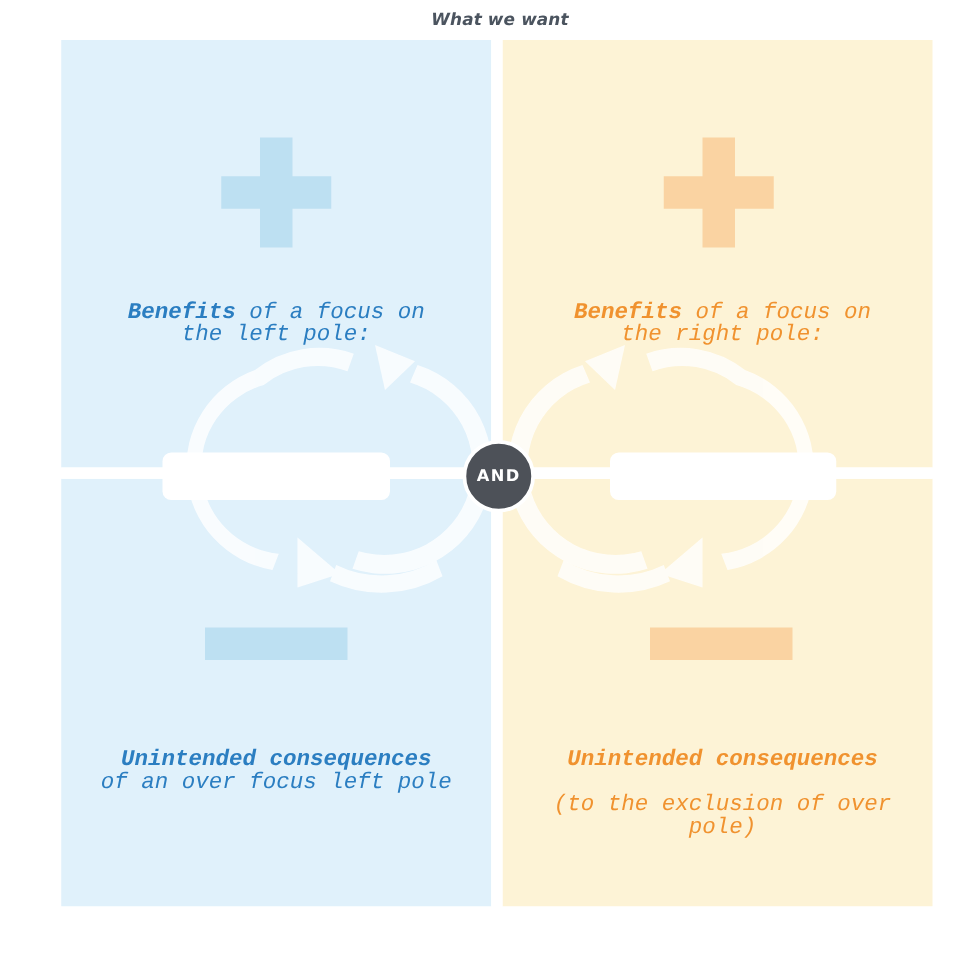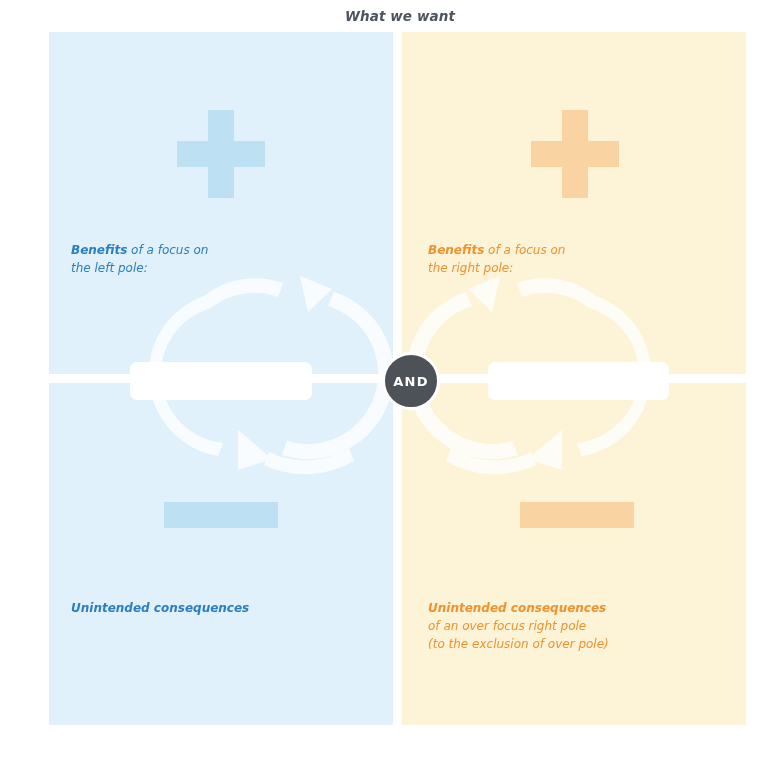--- a/index.html
+++ b/index.html
@@ -86,23 +86,25 @@
     width: 114px;
     height: 26px;
   }
   #minus-left  { left: 148px; top: 502px; background: #bde0f2; }
   #minus-right { left: 504px; top: 502px; background: #fad3a2; }
 
   
   .quad-text {
     position: absolute;
     width: 300px;
+    text-align: center;
     font-style: italic;
-    font-size: 12px;
+    font-size: 18px;
     line-height: 18px;
+    font-family: Liberation Mono, monospace;
   }
   .quad-text b { font-weight: bold; }
   #text-tl { left: 55px;  top: 241px; color: #2b7ec1; }
   #text-tr { left: 412px; top: 241px; color: #f0922f; }
   #text-bl { left: 55px;  top: 599px; color: #2b7ec1; }
   #text-br { left: 412px; top: 599px; color: #f0922f; }
 
   
   #loops {
     position: absolute;
@@ -127,21 +129,21 @@
     top: 379px;
     height: 4px;
     background: #ffffff;
   }
   #connector-left  { left: 294px; width: 66px; }
   #connector-right { left: 408px; width: 66px; }
 
   
   #and-node {
     position: absolute;
-    left: 366px; top: 352px;
+    left: 354px; top: 352px;
     width: 58px; height: 58px;
     border-radius: 50%;
     background: #4d5158;
     border: 3px solid #ffffff;
     box-sizing: border-box;
     display: flex;
     align-items: center;
     justify-content: center;
   }
   #and-label {
@@ -239,23 +241,23 @@
     <span>the left pole:</span>
   </div>
 
   <div class="quad-text" id="text-tr">
     <b>Benefits</b><span> of a focus on</span><br>
     <span>the right pole:</span>
   </div>
 
   <div class="quad-text" id="text-bl">
     <b>Unintended consequences</b><br>
-    <br>
+    <span>of an over focus left pole</span><br>
   </div>
 
   <div class="quad-text" id="text-br">
     <b>Unintended consequences</b><br>
-    <span>of an over focus right pole</span><br>
+    <br>
     <span>(to the exclusion of over pole)</span>
   </div>
 
 
 </div>
 
 </body></html>

